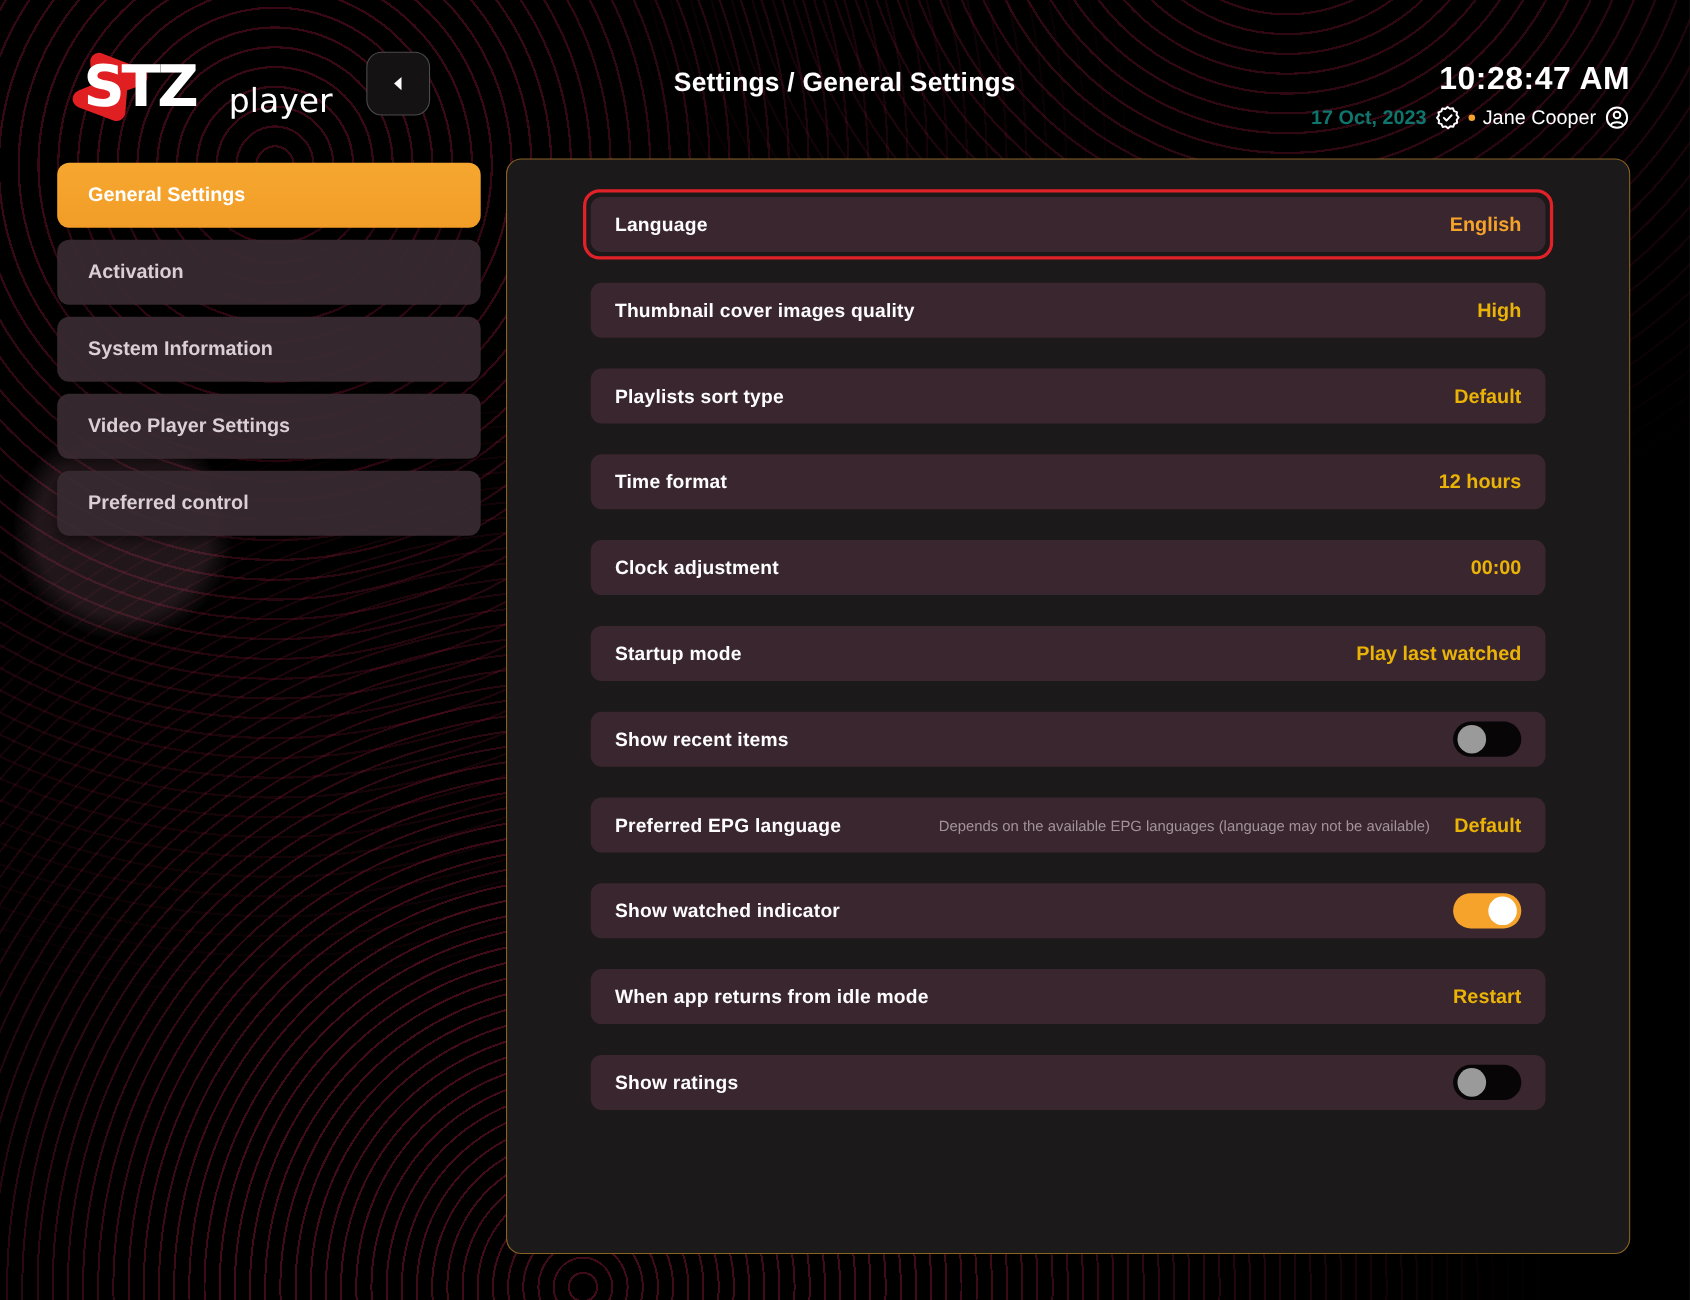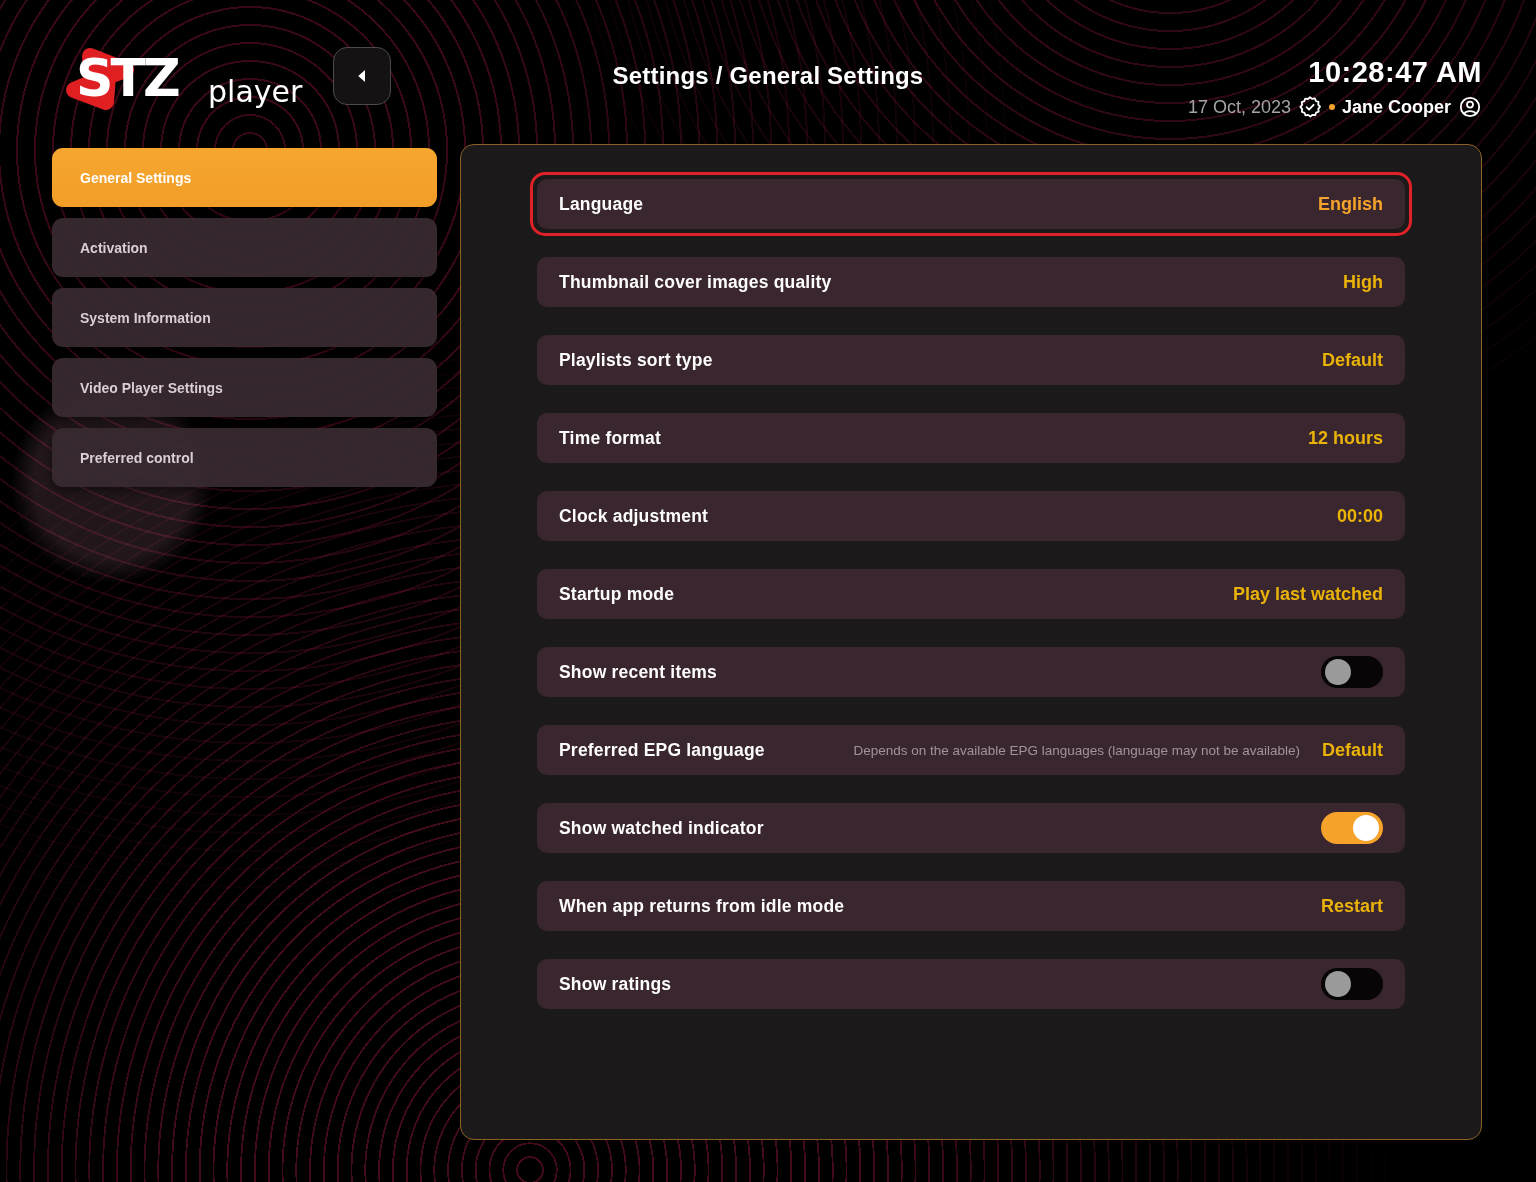--- a/index.html
+++ b/index.html
@@ -53,32 +53,32 @@
     background:#151213; border:1px solid #4c4a4a; border-radius:14px;
     display:flex; align-items:center; justify-content:center; cursor:pointer;
   }
   .page-title{
     position:absolute; left:0; right:0; top:62px; text-align:center;
     font-size:24px; font-weight:700; letter-spacing:.2px;
   }
   .clock-block{ position:absolute; right:54px; top:56px; text-align:right; }
   .time{ font-size:29px; font-weight:700; letter-spacing:.5px; }
   .date-user{ margin-top:6px; display:flex; align-items:center; justify-content:flex-end; gap:7px; font-size:18px; }
-  .date-text{ font-weight:400; color:#a3a3a3; }
+  .date-text{ font-weight:700; color:#0f766e; }
   .dot{ width:6px; height:6px; border-radius:50%; background:var(--accent); }
-  .user-name{ font-weight:700;text-align:right; }
+  .user-name{ font-weight:400;text-align:right; }
   .hicon{ display:flex; align-items:center; }
 
   
   .sidebar{ position:absolute; z-index:2; left:52px; top:148px; width:385px; }
   .side-item{
     height:59px; border-radius:11px; margin-bottom:11px;
     background:rgba(56,42,49,.92);
     display:flex; align-items:center; padding-left:28px;
-    font-size:14px; font-weight:600; color:#d9cfd4; cursor:pointer;
+    font-size:18px; font-weight:600; color:#d9cfd4; cursor:pointer;
     box-shadow:0 4px 10px rgba(0,0,0,.45);
   }
   .side-item.active{
     background:linear-gradient(180deg,#f6a72f,#f19d27);
     color:#fff;
   }
 
   
   .panel{
     position:absolute; z-index:1; left:460px; top:144px; width:1022px; height:996px;

